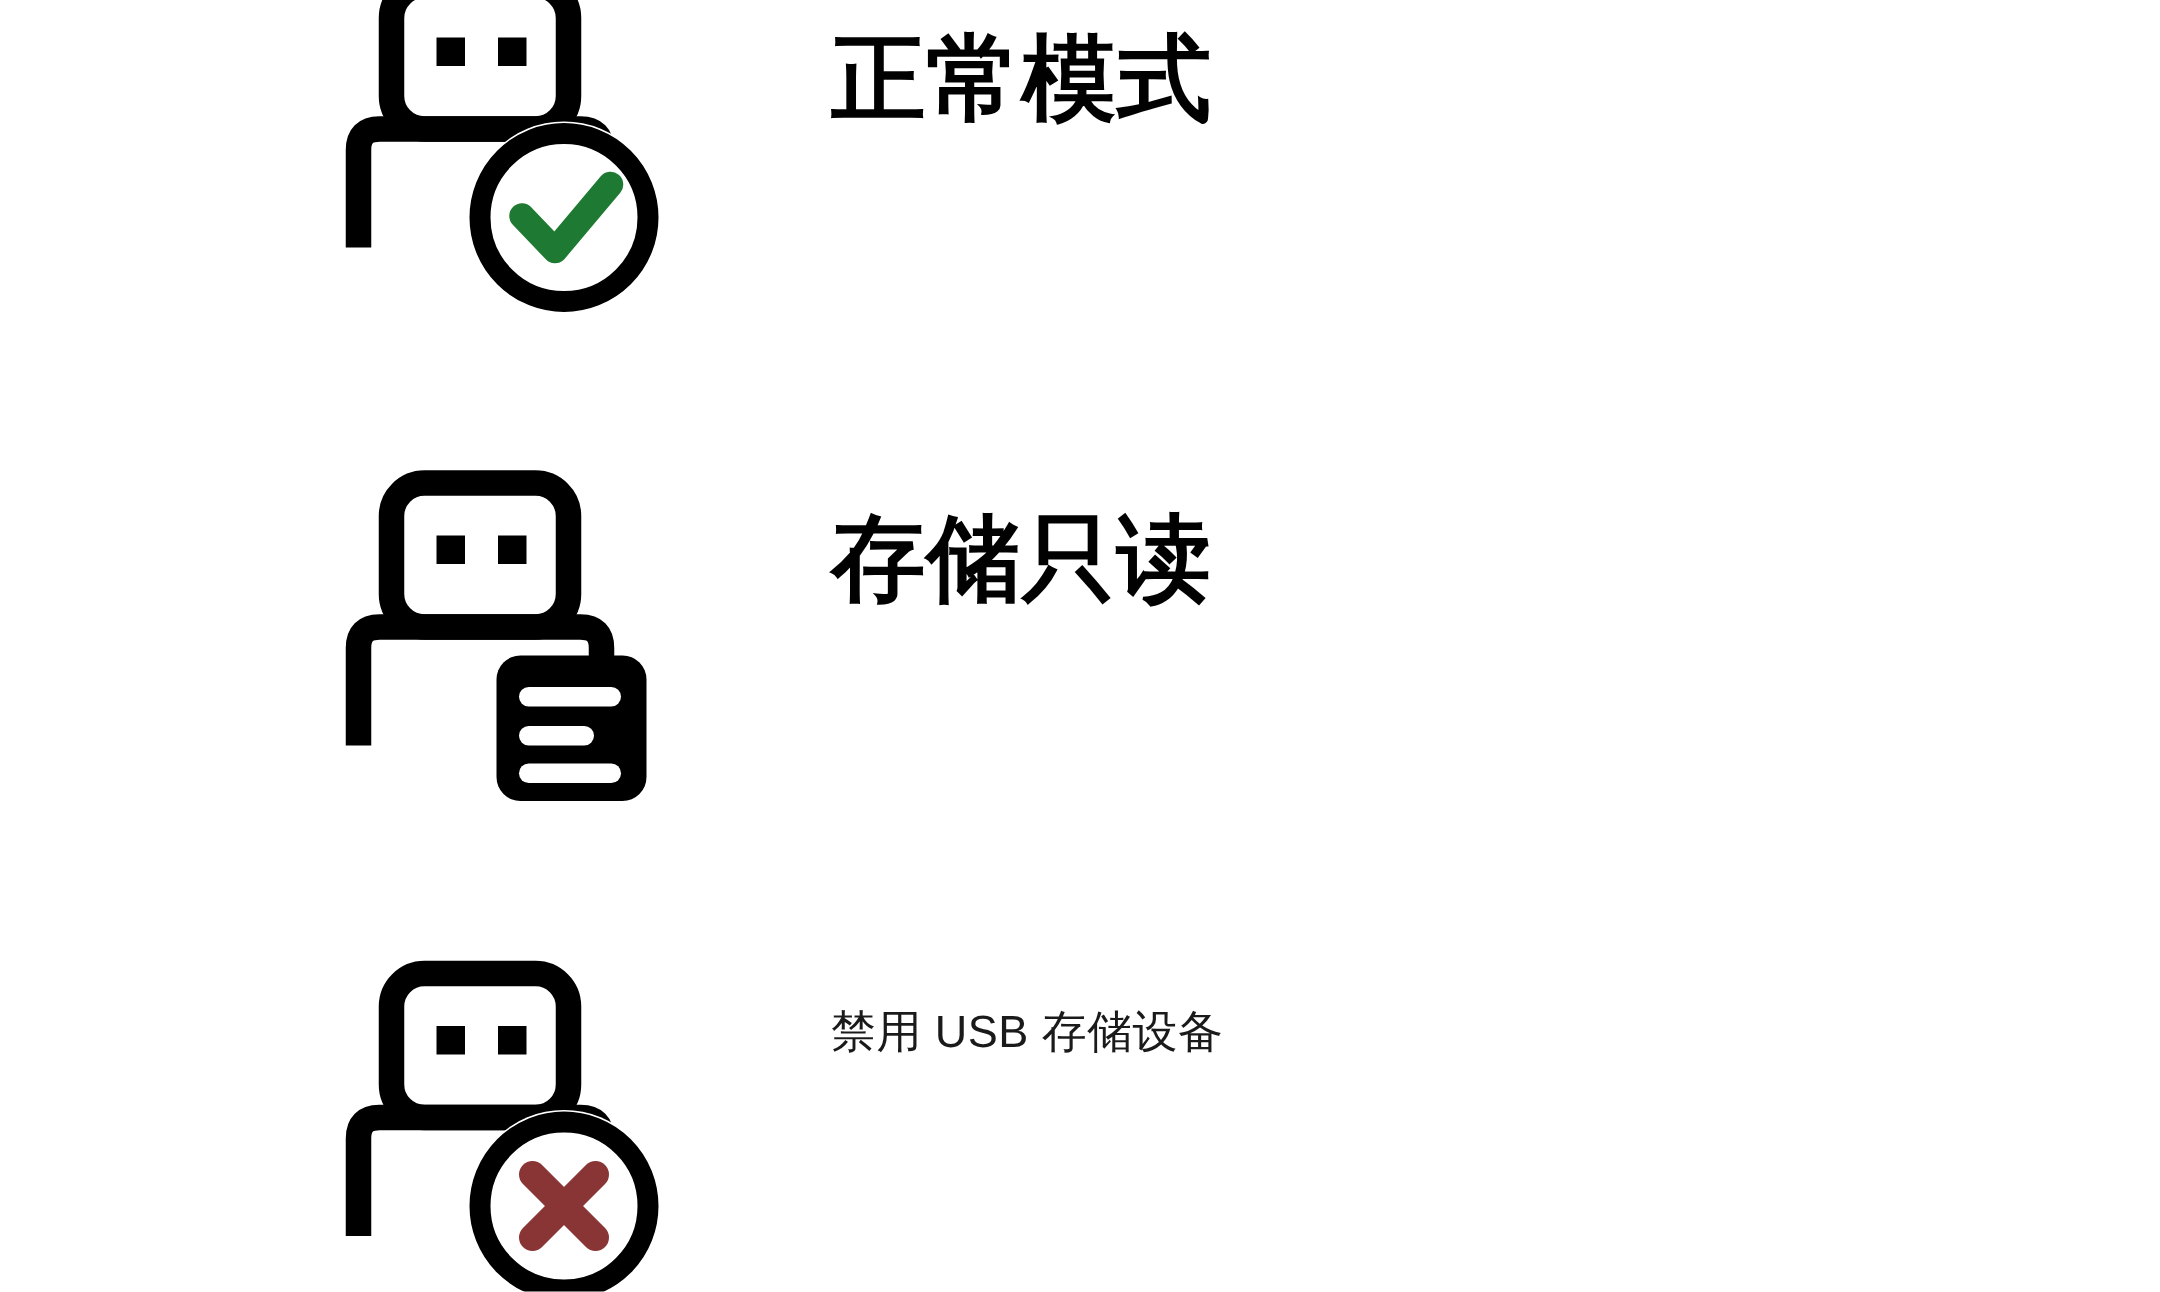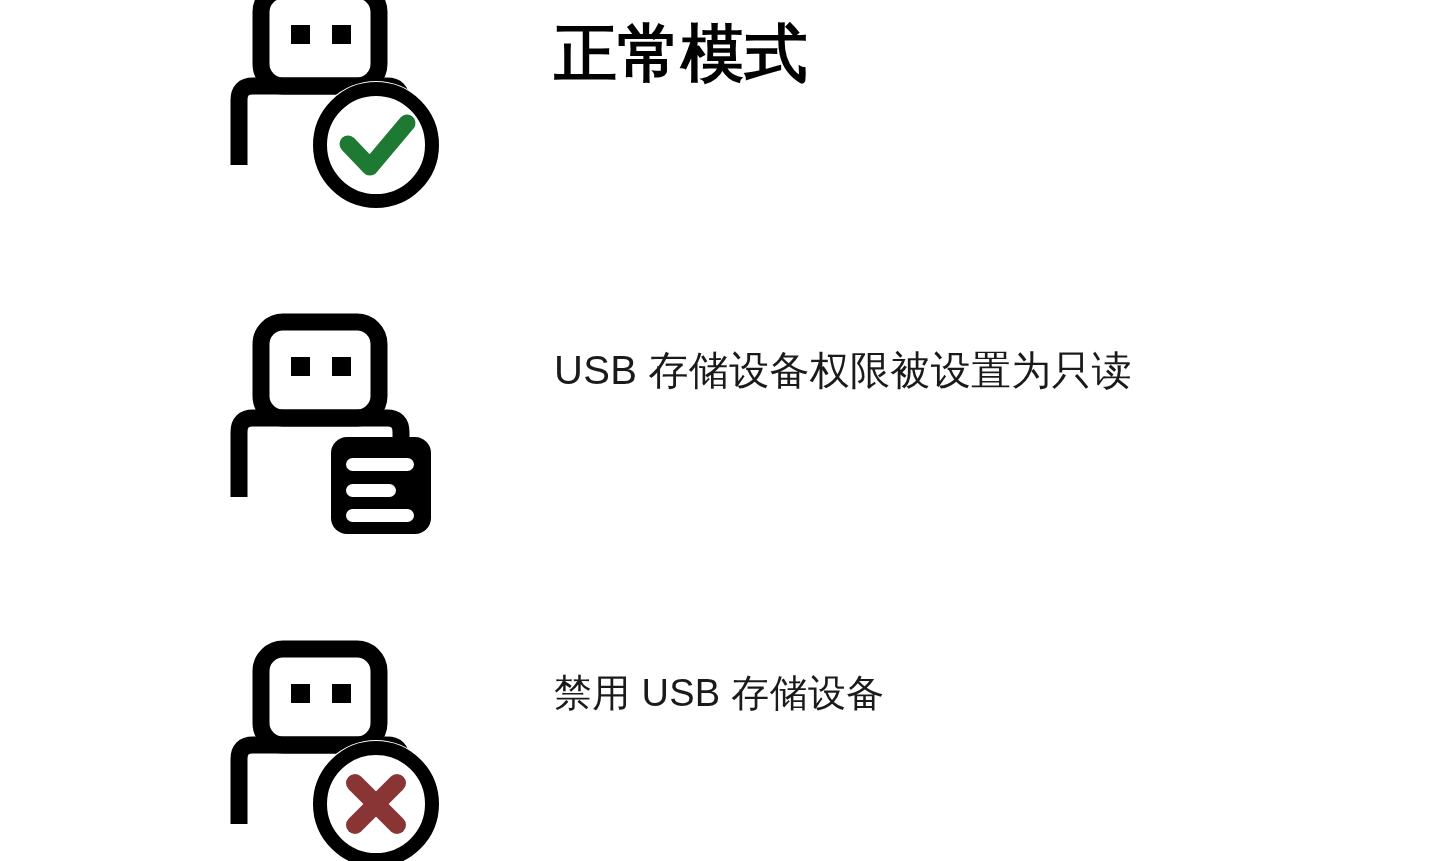--- a/index.html
+++ b/index.html
@@ -71,21 +71,21 @@
     font-weight: 400;
     line-height: 1.0;
     color: #1a1a1a;
     letter-spacing: 0.3px;
     margin: 0;
     padding-top: 38px;
     white-space: nowrap;
   }
 
   
-  #row-2 .mode-desc { font-size: 38px; padding-top: 40px; }
+  #row-2 .mode-desc { font-size: 30px; padding-top: 40px; }
 </style>
 </head>
 <body>
 
 <div class="page">
 
   <div class="mode-row" id="row-0">
     <div class="icon-cell">
       <svg viewBox="0 0 212 216" xmlns="http://www.w3.org/2000/svg" aria-hidden="true">
 
@@ -118,21 +118,21 @@
 
         <g>
           <rect x="103" y="125" width="100" height="97" rx="16" ry="16" fill="#000000"></rect>
           <rect x="118" y="146" width="68" height="13" rx="6.5" ry="6.5" fill="#ffffff"></rect>
           <rect x="118" y="172" width="50" height="13" rx="6.5" ry="6.5" fill="#ffffff"></rect>
           <rect x="118" y="197" width="68" height="13" rx="6.5" ry="6.5" fill="#ffffff"></rect>
         </g>
       </svg>
     </div>
     <div class="text-cell">
-      <div class="mode-desc">USB 存储设备权限被设置为只读</div>
+      <div class="mode-title">存储只读</div>
     </div>
   </div>
 
   <div class="mode-row" id="row-2">
     <div class="icon-cell">
       <svg viewBox="0 0 212 216" xmlns="http://www.w3.org/2000/svg" aria-hidden="true">
         <rect x="33" y="15" width="118" height="96" rx="22" ry="22" fill="none" stroke="#000000" stroke-width="17"></rect>
         <rect x="63" y="50" width="19" height="19" fill="#000000"></rect>
         <rect x="104" y="50" width="19" height="19" fill="#000000"></rect>
         <path d="M 11 190 L 11 125 Q 11 111 25 111 L 159 111 Q 173 111 173 125 L 173 137" fill="none" stroke="#000000" stroke-width="17" stroke-linecap="butt" stroke-linejoin="round"></path>

